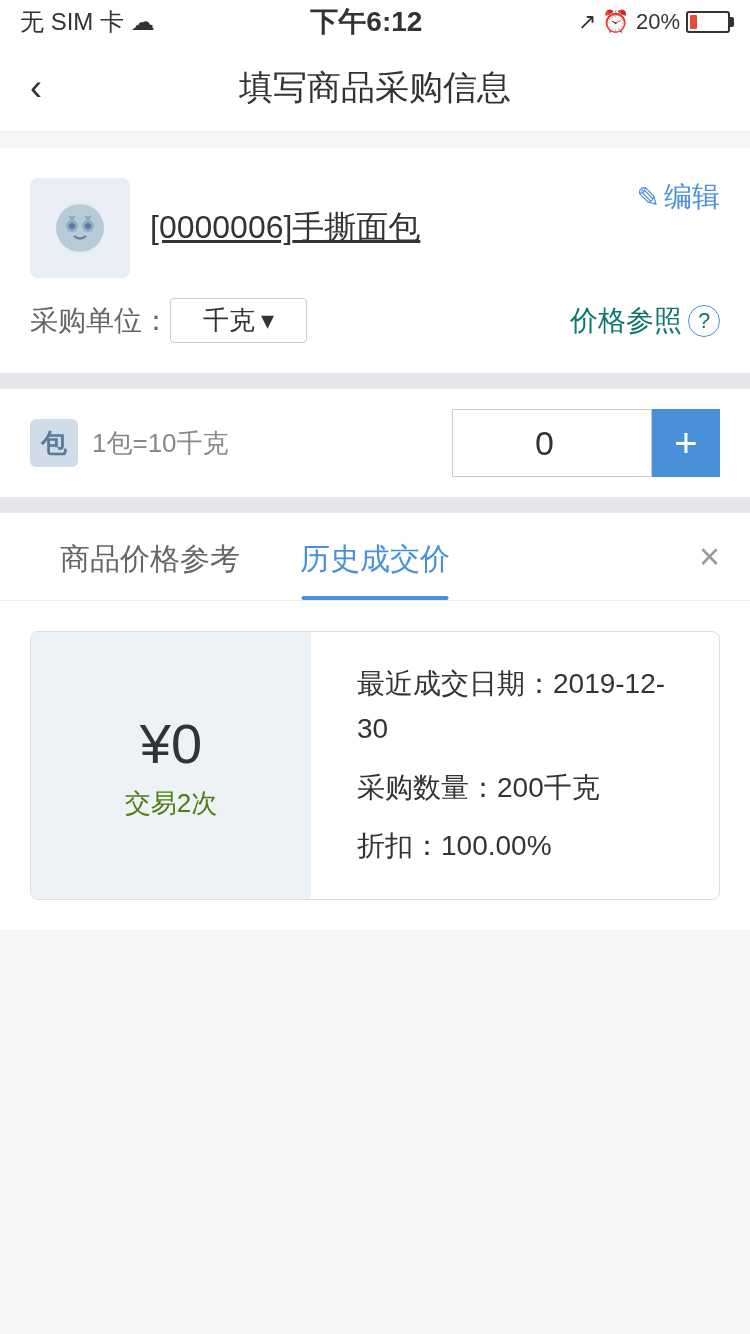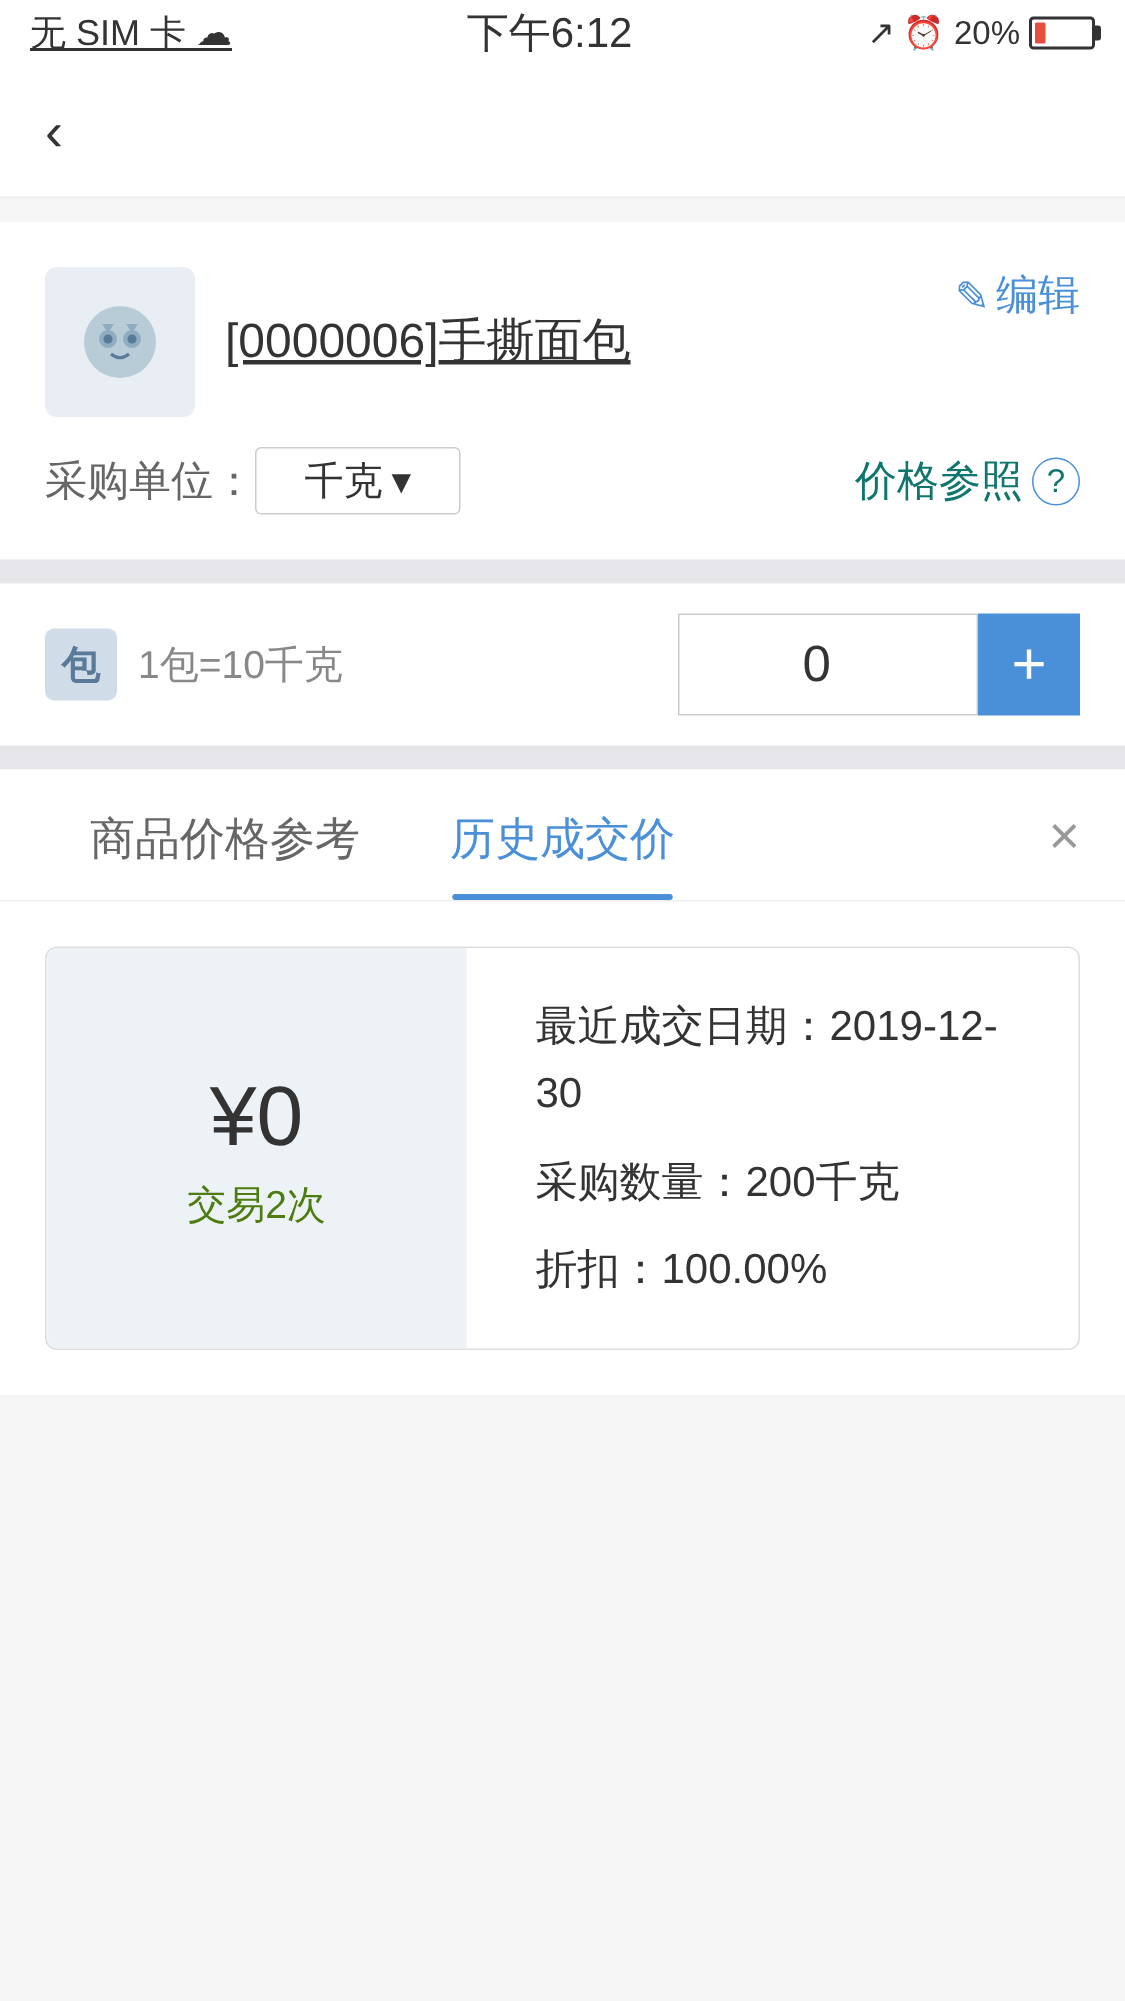--- a/index.html
+++ b/index.html
@@ -18,22 +18,22 @@
       width: 100%;
       height: 44px;
       background: #fff;
       display: flex;
       align-items: center;
       justify-content: space-between;
       padding: 0 20px;
       font-size: 24px;
       color: #333;
     }
-    .status-left { display: flex; align-items: flex-end; gap: 8px; text-decoration: underline; }
-    .status-center { font-size: 28px; font-weight: 400; }
+    .status-left { display: flex; align-items: flex-end; gap: 8px; }
+    .status-center { font-size: 28px; font-weight: 700; }
     .status-right { display: flex; align-items: center; gap: 6px; font-size: 22px; }
     .battery {
       display: inline-flex; align-items: center;
       border: 2px solid #333; border-radius: 3px;
       width: 44px; height: 22px; padding: 2px;
       position: relative;
     }
     .battery::after {
       content: '';
       position: absolute;
@@ -278,20 +278,21 @@
     <span>⏰</span>
     <span>20%</span>
     <span class="battery">
       <span class="battery-fill"></span>
     </span>
   </div>
 </div>
 
 <div class="header">
   <span class="back-btn">‹</span>
+  <span class="header-title">填写商品采购信息</span>
 </div>
 
 <div class="product-card">
   <div class="product-top">
     <div class="product-left">
       <div class="product-thumb">
 
         <svg width="60" height="60" viewBox="0 0 60 60" fill="none">
           <circle cx="30" cy="30" r="24" fill="#b8ccd8"></circle>
           <circle cx="22" cy="28" r="6" fill="#8facc0"></circle>

